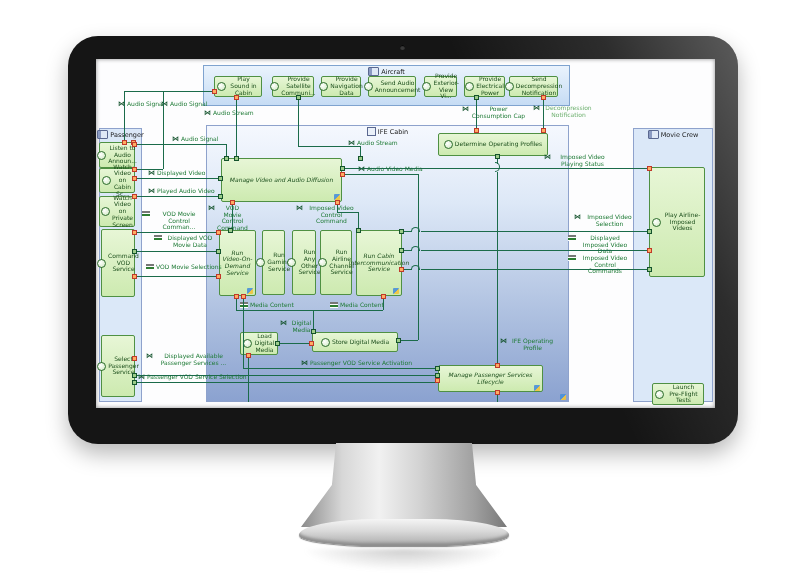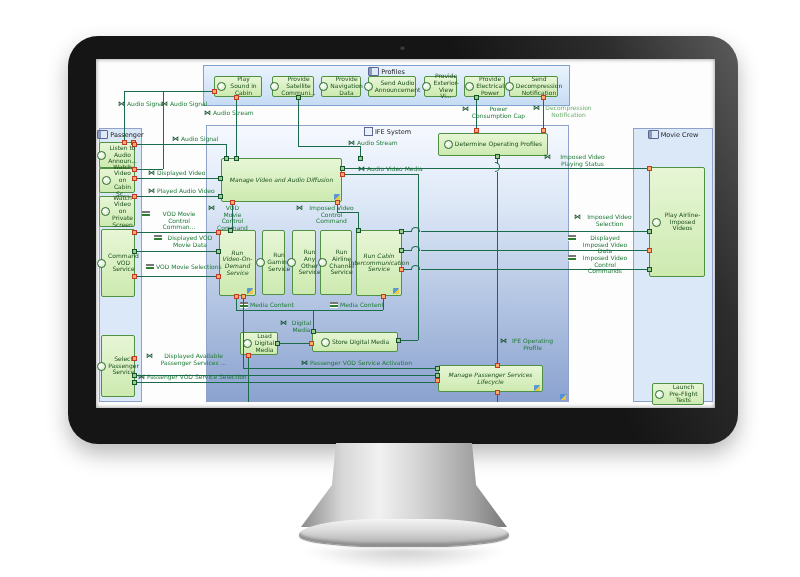--- a/index.html
+++ b/index.html
@@ -68,27 +68,27 @@
   <div class="neck"></div>
   <div class="base"></div>
   <div class="reflection"></div>
 
   <div class="screen">
     <div class="diagram" id="diagram">
 
       <div class="cont aircraft" style="left:107px;top:6px;width:367px;height:41px;">
         <div class="ctitle">
           <span class="ai"></span>
-          <span>Profiles</span>
+          <span>Aircraft</span>
         </div>
       </div>
       <div class="cont ife" style="left:110px;top:66px;width:363px;height:277px;">
         <div class="ctitle">
           <span class="si"></span>
-          <span>IFE System</span>
+          <span>IFE Cabin</span>
         </div>
       </div>
       <div class="cont" style="left:3px;top:69px;width:43px;height:274px;">
         <div class="ctitle">
           <span class="ai"></span>
           <span>Passenger</span>
         </div>
       </div>
       <div class="cont" style="left:537px;top:69px;width:80px;height:274px;">
         <div class="ctitle">

